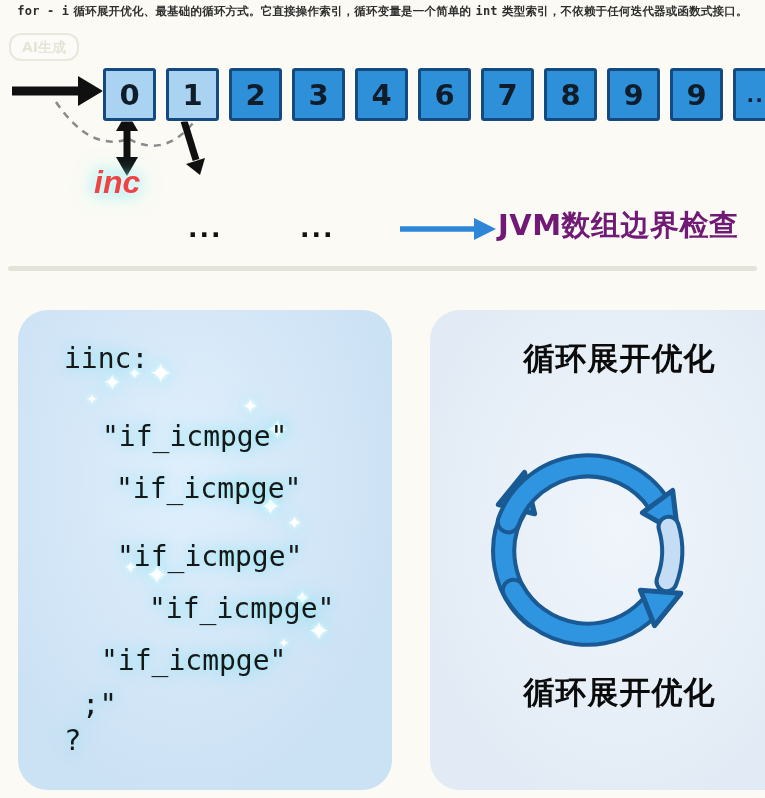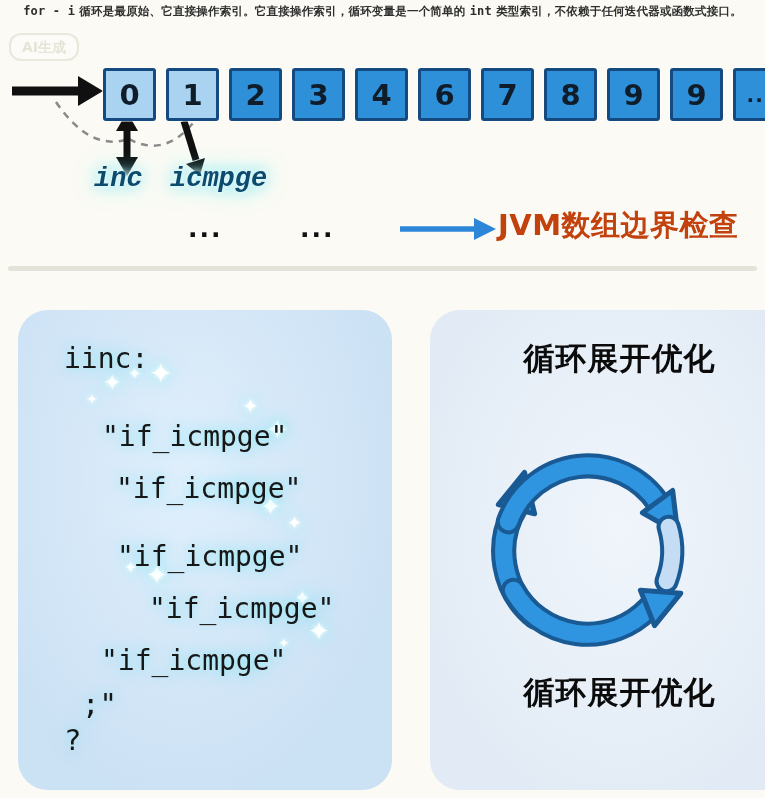--- a/index.html
+++ b/index.html
@@ -27,31 +27,31 @@
   .cell{
     width:47px;height:47px;flex:0 0 auto;
     border:3px solid var(--cell_border);border-radius:3px;
     display:flex;align-items:center;justify-content:center;
     font-size:29px;font-weight:600;color:#0f1d2b;background:var(--cell_dark);
     box-shadow:0 0 0 1px rgba(255,255,255,.5);
   }
   .cell.light{background:var(--cell_light);}
   .cell.dots-cell{font-size:20px;letter-spacing:1px;}
   .op-label{
-    position:absolute;top:164px;font-size:27px;font-weight:bold;font-style:italic;color:#0c4a6e;
+    position:absolute;top:164px;font-size:32px;font-weight:bold;font-style:italic;color:#ef4444;
     text-shadow:0 0 6px #fff,0 0 12px var(--glow_cyan),0 0 22px var(--glow_cyan);
-    font-family:Liberation Mono, monospace;
+    font-family:Liberation Sans, sans-serif;
   }
   .label-inc{left:94px;}
   .label-icmpge{left:170px;}
   .dots{position:absolute;top:214px;font-size:25px;font-weight:bold;color:#111;letter-spacing:2px;}
   .dots-1{left:188px;}
   .dots-2{left:300px;}
   .jvm-label{
-    position:absolute;left:498px;top:206px;font-size:29px;font-weight:900;color:#c2410c;
+    position:absolute;left:498px;top:206px;font-size:29px;font-weight:900;color:#701a75;
     letter-spacing:0.5px;white-space:nowrap;
   }
   
   .divider{position:absolute;left:8px;top:266px;width:749px;height:5px;background:#e4e3da;border-radius:3px;}
   
   .panel{position:absolute;top:310px;height:480px;border-radius:30px;}
   .panel-left{
     left:18px;width:374px;
     background:radial-gradient(ellipse at 45% 35%, #e1effc 0%, #cbe1f4 75%);
   }
@@ -85,21 +85,21 @@
   .pt-top{top:28px;}
   .pt-bottom{top:362px;}
   .cycle{position:absolute;left:18px;top:112px;}
 </style>
 </head>
 <body>
 
 <div class="stage">
 
   <div class="top-caption">
-    <span class="mono">for - i</span><span> 循环是最原始、它直接操作索引。它直接操作索引，循环变量是一个简单的 </span><span class="mono">int</span><span> 类型索引，不依赖于任何迭代器或函数式接口。</span>
+    <span class="mono">for - i</span><span> 循环展开优化、最基础的循环方式。它直接操作索引，循环变量是一个简单的 </span><span class="mono">int</span><span> 类型索引，不依赖于任何迭代器或函数式接口。</span>
   </div>
 
   <div class="watermark">AI生成</div>
 
   <div class="diagram">
 
     <svg class="overlay" width="765" height="270" viewBox="0 0 765 270">
 
       <g>
         <path d="M 12 91 H 80" stroke="#101010" stroke-width="9"></path>
@@ -133,21 +133,20 @@
       <div class="cell">4</div>
       <div class="cell">6</div>
       <div class="cell">7</div>
       <div class="cell">8</div>
       <div class="cell">9</div>
       <div class="cell">9</div>
       <div class="cell dots-cell">...</div>
     </div>
 
     <div class="op-label label-inc">inc</div>
-    <div class="op-label label-icmpge">icmpge</div>
 
     <div class="dots dots-1">...</div>
     <div class="dots dots-2">...</div>
 
     <div class="jvm-label">JVM数组边界检查</div>
   </div>
 
   <div class="divider"></div>
 
   <div class="panel panel-left">

